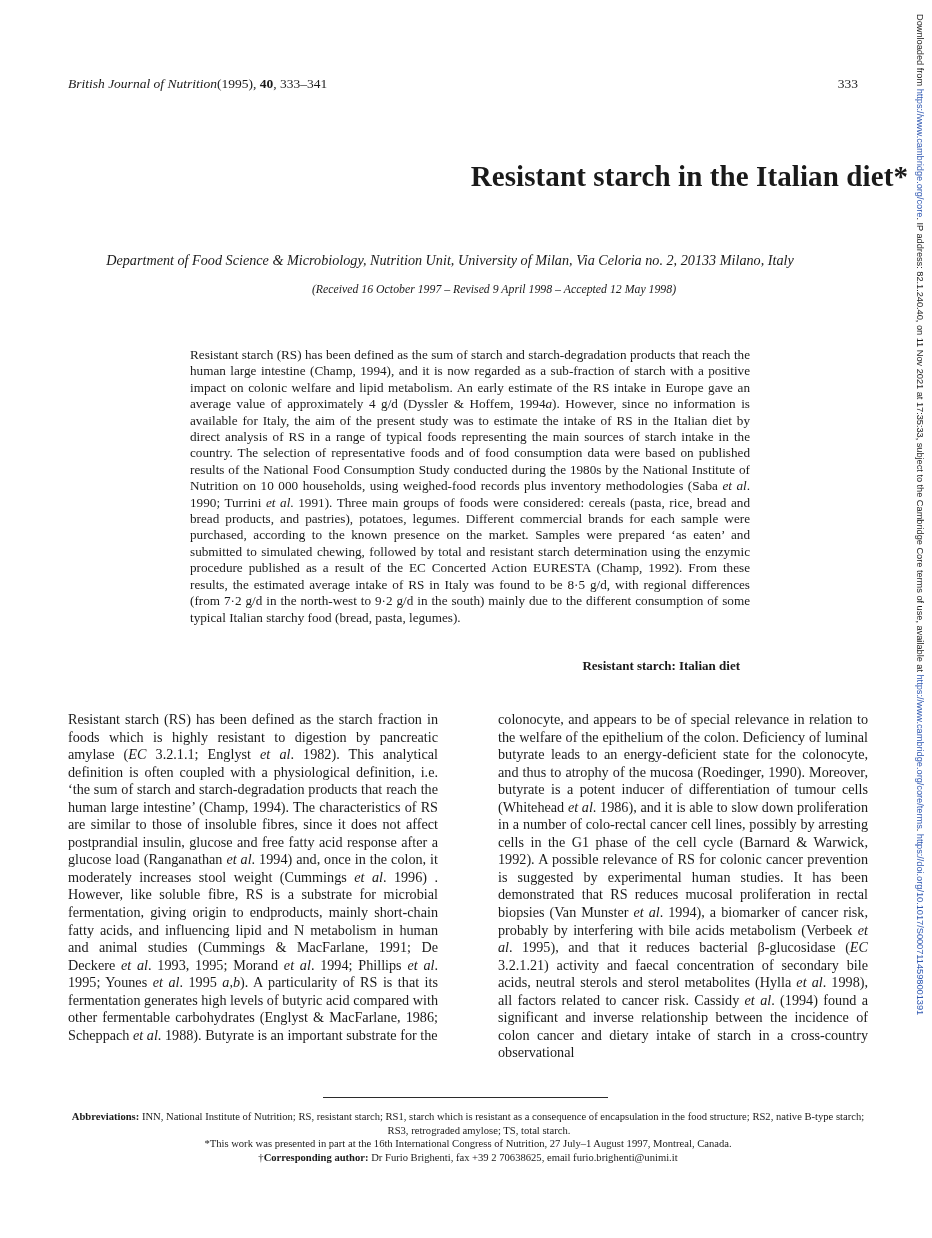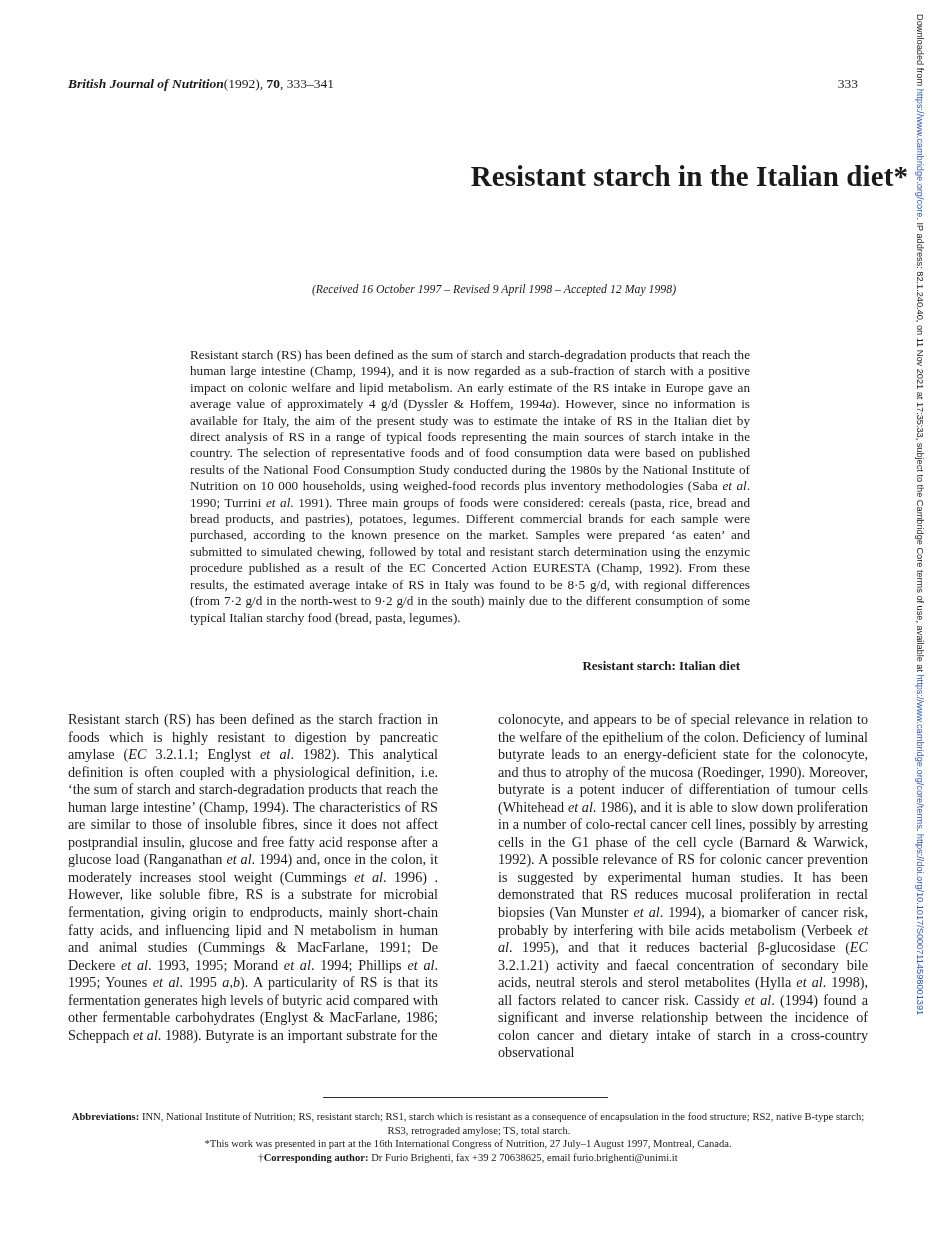--- a/index.html
+++ b/index.html
@@ -25,21 +25,21 @@
     position: absolute;
     left: 68px;
     top: 76px;
     width: 790px;
     display: flex;
     justify-content: space-between;
     align-items: baseline;
     font-size: 13.5px;
   }
   .journal-ref { white-space: nowrap; }
-  .journal-ref .jtitle { font-style: italic; font-weight: bold; }
+  .journal-ref .jtitle { font-style: italic; }
   .journal-ref .vol { font-weight: bold; font-style: normal; }
   .folio { font-size: 13.5px; }
 
   
   .article-title {
     position: absolute;
     left: 8px;
     top: 160px;
     width: 900px;
     text-align: right;
@@ -165,25 +165,26 @@
     left: 0;
   }
   .sidebar-text .lnk { color: #2d56b0; }
 </style>
 </head>
 <body>
 
 <div class="page">
 
   <div class="journal-header">
-    <div class="journal-ref"><span class="jtitle">British Journal of Nutrition</span><span>(1992),</span> <span class="vol">70</span><span>, 333–341</span></div>
+    <div class="journal-ref"><span class="jtitle">British Journal of Nutrition</span><span>(1995),</span> <span class="vol">40</span><span>, 333–341</span></div>
     <div class="folio">333</div>
   </div>
 
   <div class="article-title">Resistant starch in the Italian diet*</div>
+  <div class="affiliation">Department of Food Science &amp; Microbiology, Nutrition Unit, University of Milan, Via Celoria no. 2, 20133 Milano, Italy</div>
   <div class="dates">(Received 16 October 1997 – Revised 9 April 1998 – Accepted 12 May 1998)</div>
 
   <div class="abstract">
     <p><span>Resistant starch (RS) has been defined as the sum of starch and starch-degradation products that reach the human large intestine (Champ, 1994), and it is now regarded as a sub-fraction of starch with a positive impact on colonic welfare and lipid metabolism. An early estimate of the RS intake in Europe gave an average value of approximately 4 g/d (Dyssler &amp; Hoffem, 1994</span><span class="it">a</span><span>). However, since no information is available for Italy, the aim of the present study was to estimate the intake of RS in the Italian diet by direct analysis of RS in a range of typical foods representing the main sources of starch intake in the country. The selection of representative foods and of food consumption data were based on published results of the National Food Consumption Study conducted during the 1980s by the National Institute of Nutrition on 10 000 households, using weighed-food records plus inventory methodologies (Saba </span><span class="it">et al</span><span>. 1990; Turrini </span><span class="it">et al</span><span>. 1991). Three main groups of foods were considered: cereals (pasta, rice, bread and bread products, and pastries), potatoes, legumes. Different commercial brands for each sample were purchased, according to the known presence on the market. Samples were prepared ‘as eaten’ and submitted to simulated chewing, followed by total and resistant starch determination using the enzymic procedure published as a result of the EC Concerted Action EURESTA (Champ, 1992). From these results, the estimated average intake of RS in Italy was found to be 8·5 g/d, with regional differences (from 7·2 g/d in the north-west to 9·2 g/d in the south) mainly due to the different consumption of some typical Italian starchy food (bread, pasta, legumes).</span></p>
   </div>
 
   <div class="runhead">Resistant starch: Italian diet</div>
 
   <div class="body-cols">
 

